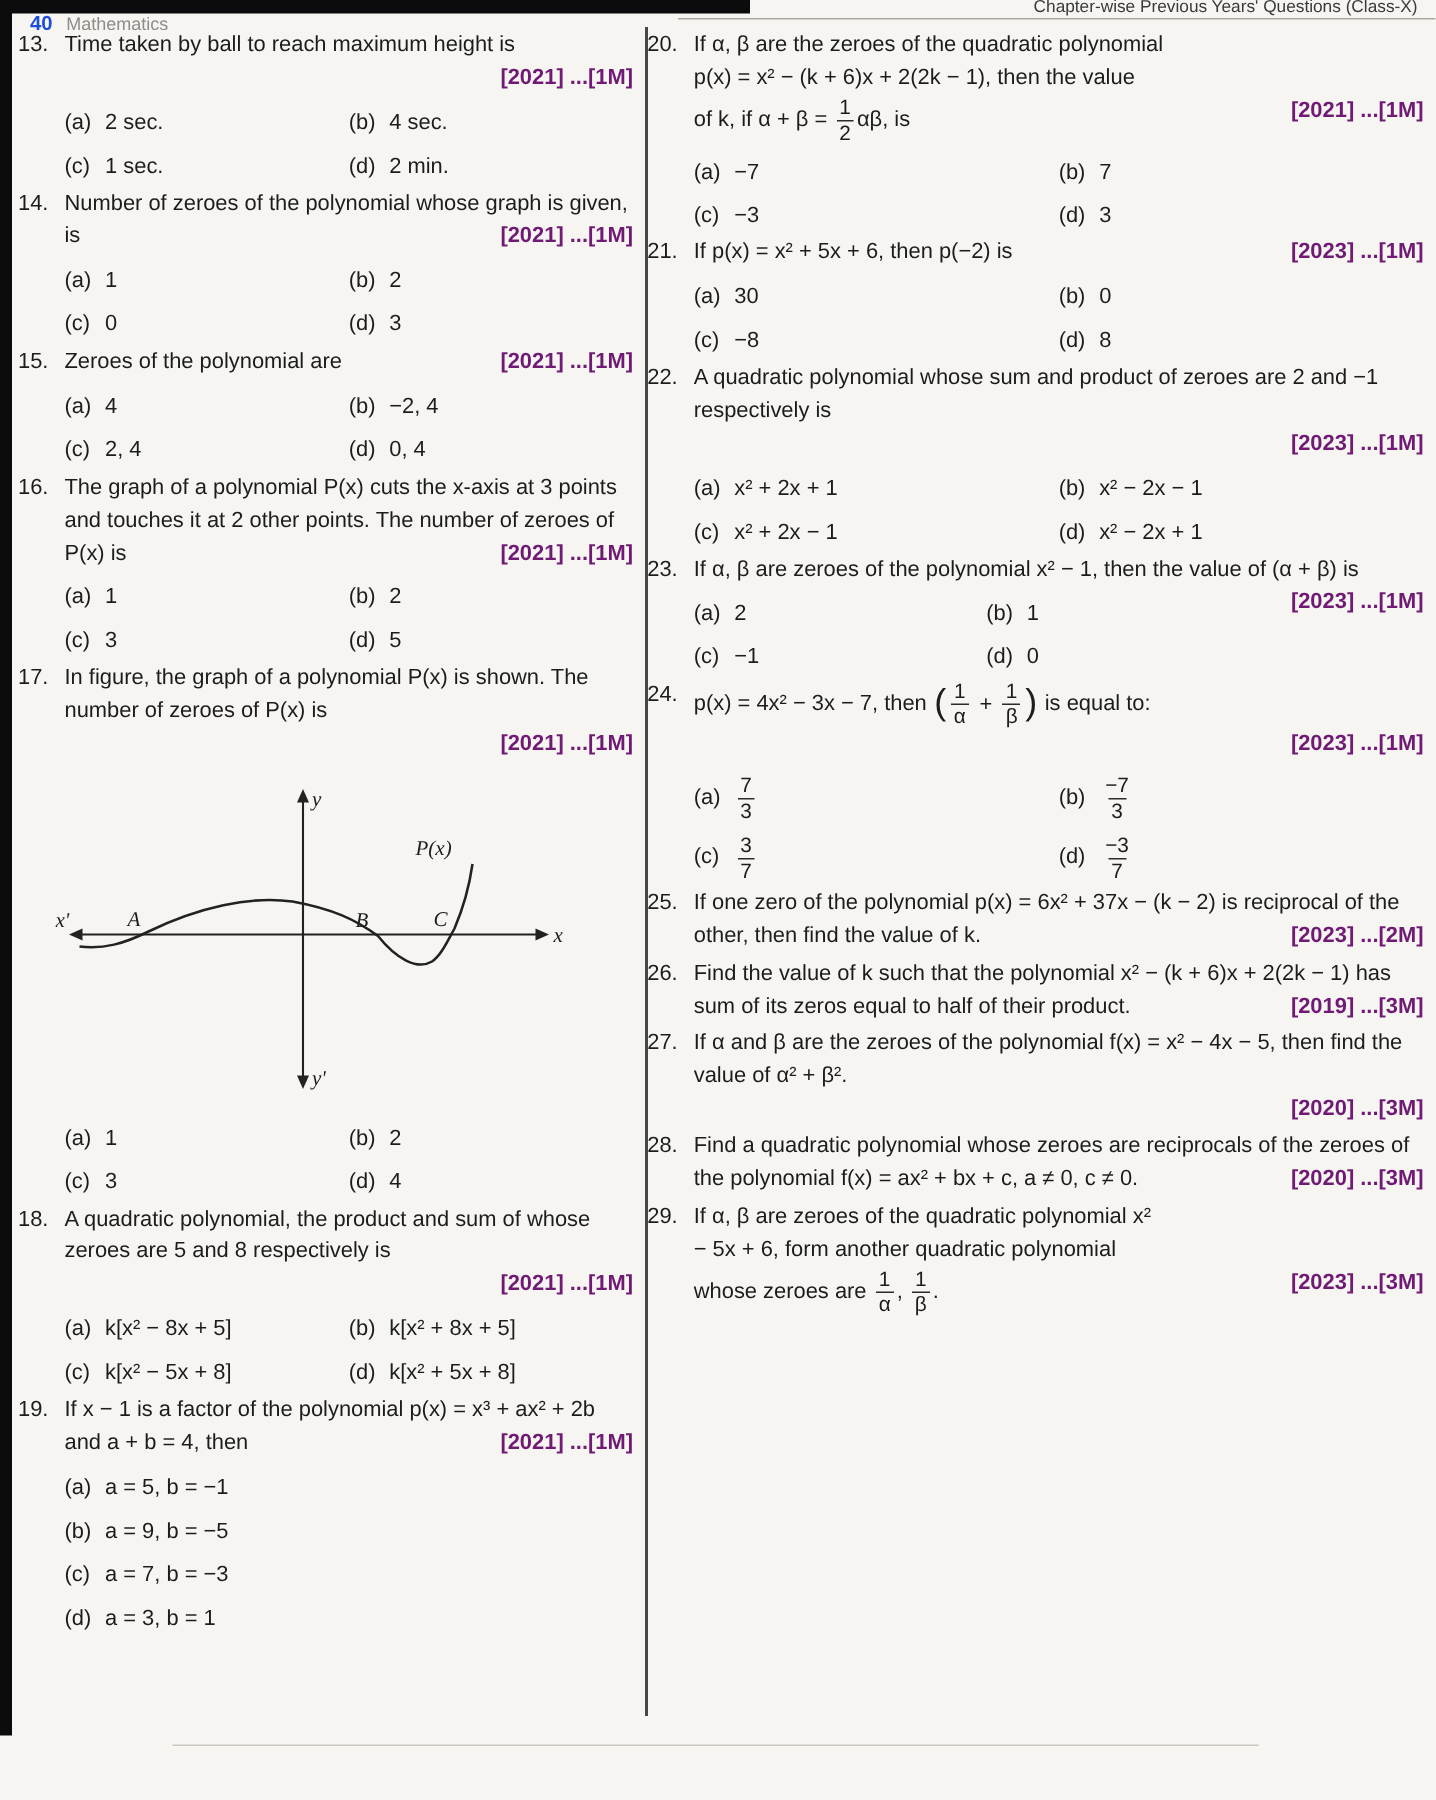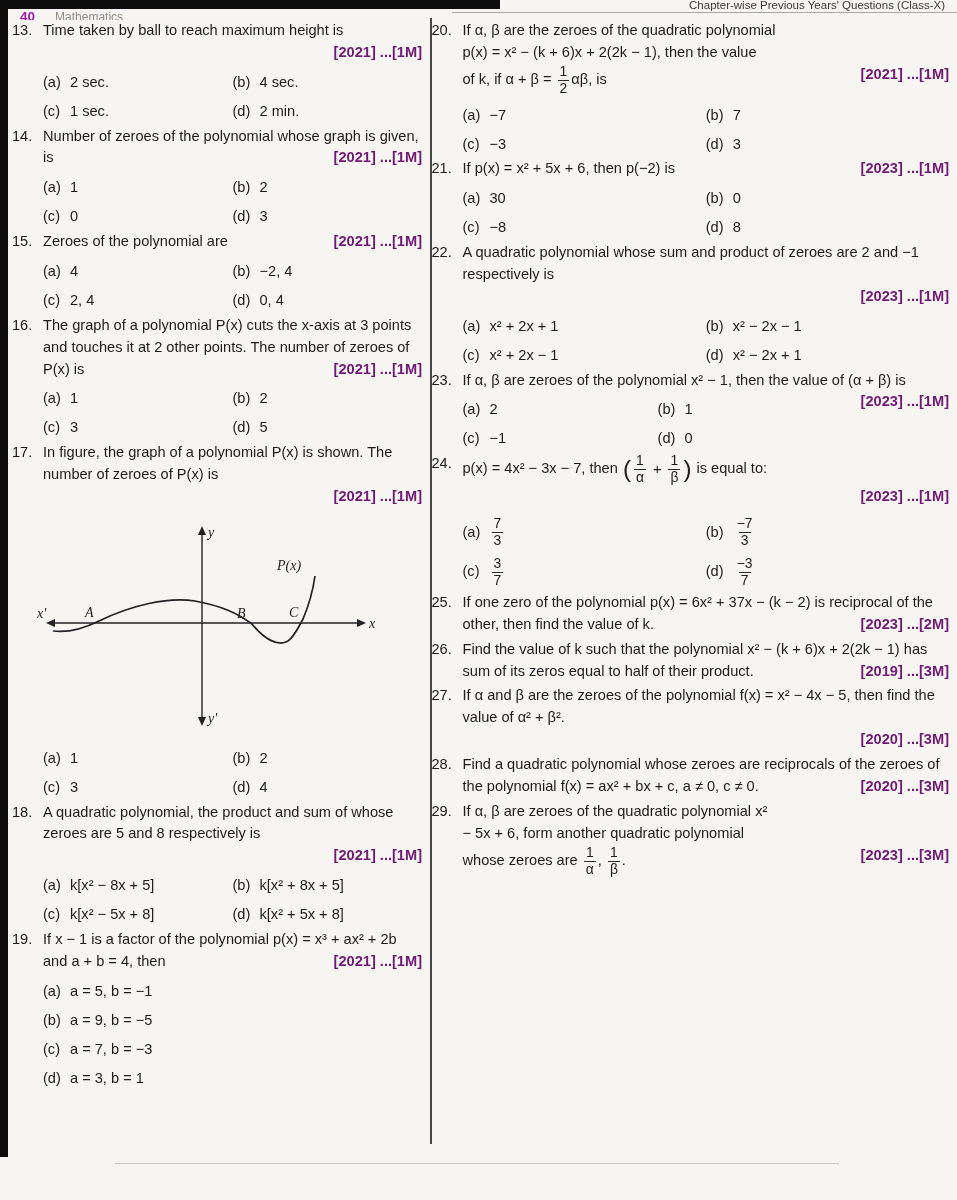--- a/index.html
+++ b/index.html
@@ -11,22 +11,22 @@
     position:relative; overflow:hidden;
   }
   
   .scan-top  { position:absolute; top:0; left:0; width:500px; height:9px; background:#0c0c0c; z-index:6; }
   .scan-left { position:absolute; top:0; left:0; width:8px; height:1157px; background:#0c0c0c; z-index:6; }
   .hdr-underline { position:absolute; top:12px; left:452px; right:0; height:1px; background:#a9a7a2; z-index:2; }
   .bottom-line { position:absolute; top:1163px; left:115px; right:118px; height:1px; background:#c9c7c2; }
   
   .hdr { position:absolute; top:0; left:0; right:0; height:20px; overflow:hidden; z-index:3; }
   .hdr-left { position:absolute; top:6px; left:20px; white-space:nowrap; }
-  .hdr-num  { font-weight:700; font-size:13.5px; color:#a21caf; }
-  .hdr-book { font-size:12px; color:#8e8c88; margin-left:16px; }
+  .hdr-num  { font-weight:700; font-size:13.5px; color:#1d4ed8; }
+  .hdr-book { font-size:12px; color:#8e8c88; margin-left:5px; }
   .hdr-right{ position:absolute; top:-3px; right:12px; font-size:11.5px; color:#3a3a3a; white-space:nowrap; }
   
   .columns { position:absolute; top:18px; left:12px; right:4px; display:flex; min-height:1126px; z-index:1; }
   .col-left  { width:418px; flex-shrink:0; padding-right:8px; box-sizing:border-box; }
   .divider   { width:1.5px; background:#474747; flex-shrink:0; }
   .col-right { flex:1; padding-right:4px; min-width:0; }
   
   .question { display:flex; margin-top:3px; }
   .question:first-child { margin-top:2px; }
   .qnum  { width:31px; flex-shrink:0; }

